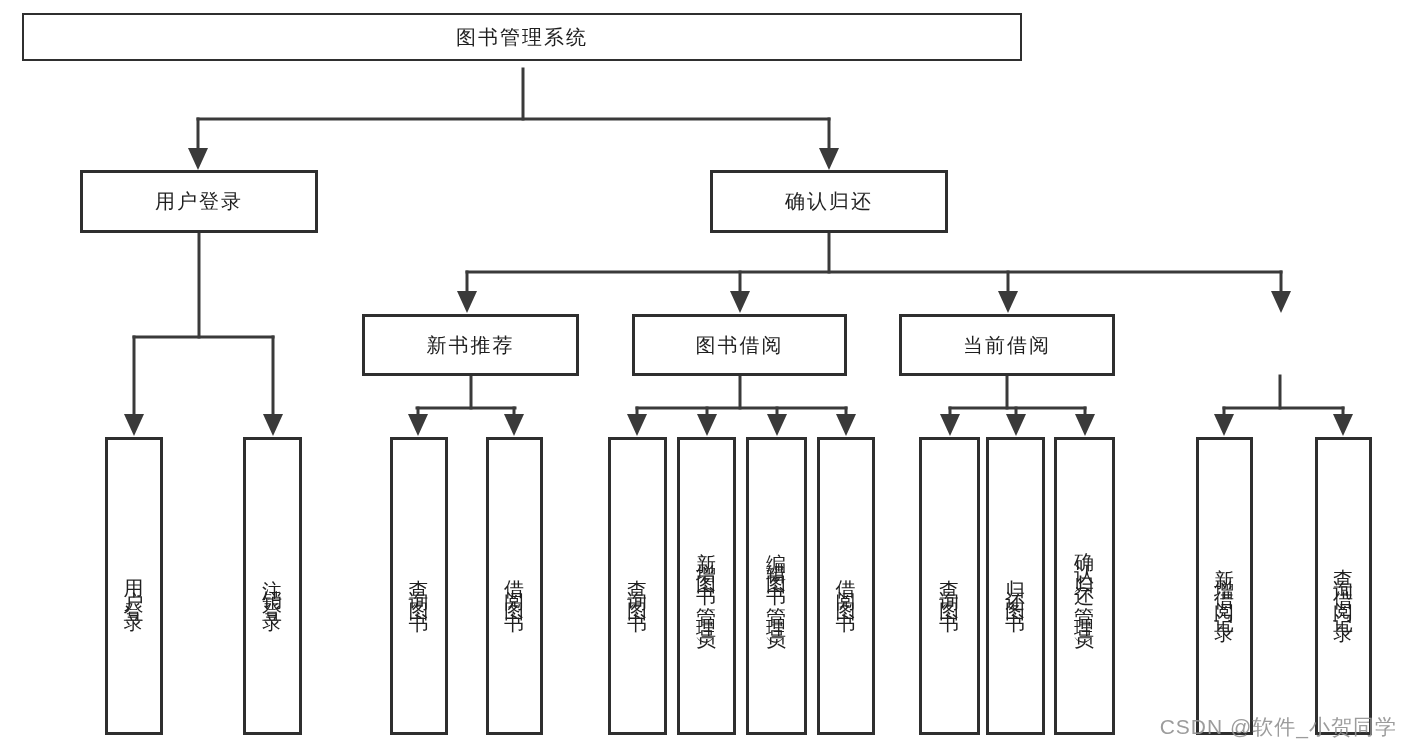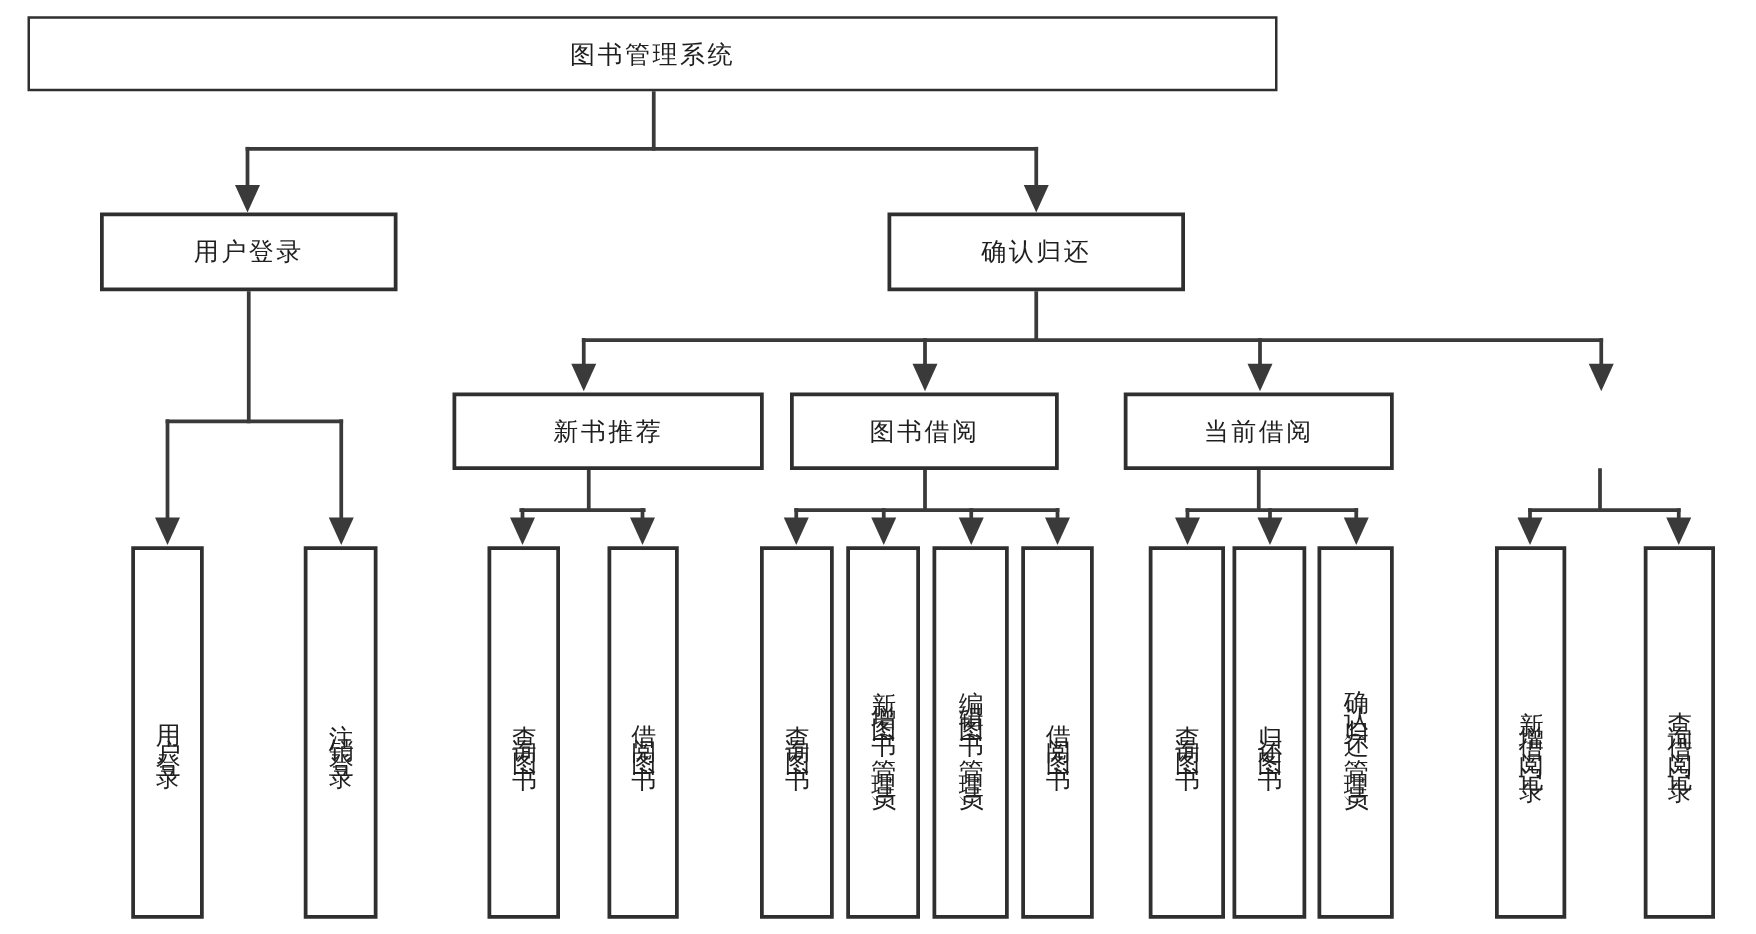--- a/index.html
+++ b/index.html
@@ -76,32 +76,32 @@
       <line x1="1016" y1="408" x2="1016" y2="420" stroke="#3a3a3a" stroke-width="3" stroke-linecap="square"></line>
       <polygon points="1006,414 1026,414 1016,436" fill="#3a3a3a"></polygon>
       <line x1="1085" y1="408" x2="1085" y2="420" stroke="#3a3a3a" stroke-width="3" stroke-linecap="square"></line>
       <polygon points="1075,414 1095,414 1085,436" fill="#3a3a3a"></polygon>
       <line x1="1224" y1="408" x2="1224" y2="420" stroke="#3a3a3a" stroke-width="3" stroke-linecap="square"></line>
       <polygon points="1214,414 1234,414 1224,436" fill="#3a3a3a"></polygon>
       <line x1="1343" y1="408" x2="1343" y2="420" stroke="#3a3a3a" stroke-width="3" stroke-linecap="square"></line>
       <polygon points="1333,414 1353,414 1343,436" fill="#3a3a3a"></polygon>
     </svg>
 
-  <div class="box root" style="left:22px;top:13px;width:1000px;height:60px">
+  <div class="box root" style="left:22px;top:13px;width:1000px;height:48px">
     <span class="hlabel">图书管理系统</span>
   </div>
 
   <div class="box" style="left:80px;top:170px;width:238px;height:63px">
     <span class="hlabel">用户登录</span>
   </div>
   <div class="box" style="left:710px;top:170px;width:238px;height:63px">
     <span class="hlabel">确认归还</span>
   </div>
 
-  <div class="box" style="left:362px;top:314px;width:249px;height:62px">
+  <div class="box" style="left:362px;top:314px;width:217px;height:62px">
     <span class="hlabel">新书推荐</span>
   </div>
   <div class="box" style="left:632px;top:314px;width:215px;height:62px">
     <span class="hlabel">图书借阅</span>
   </div>
   <div class="box" style="left:899px;top:314px;width:216px;height:62px">
     <span class="hlabel">当前借阅</span>
   </div>
 
   <div class="box" style="left:105px;top:437px;width:58px;height:298px">
@@ -137,14 +137,15 @@
   <div class="box" style="left:1054px;top:437px;width:61px;height:298px">
     <span class="vlabel">确认归还（管理员）</span>
   </div>
   <div class="box" style="left:1196px;top:437px;width:57px;height:298px">
     <span class="vlabel">新增借阅记录</span>
   </div>
   <div class="box" style="left:1315px;top:437px;width:57px;height:298px">
     <span class="vlabel">查询借阅记录</span>
   </div>
 
+  <div class="watermark" style="right:8px;top:713px;">CSDN @软件_小贺同学</div>
 
 </div>
 
 </body></html>

